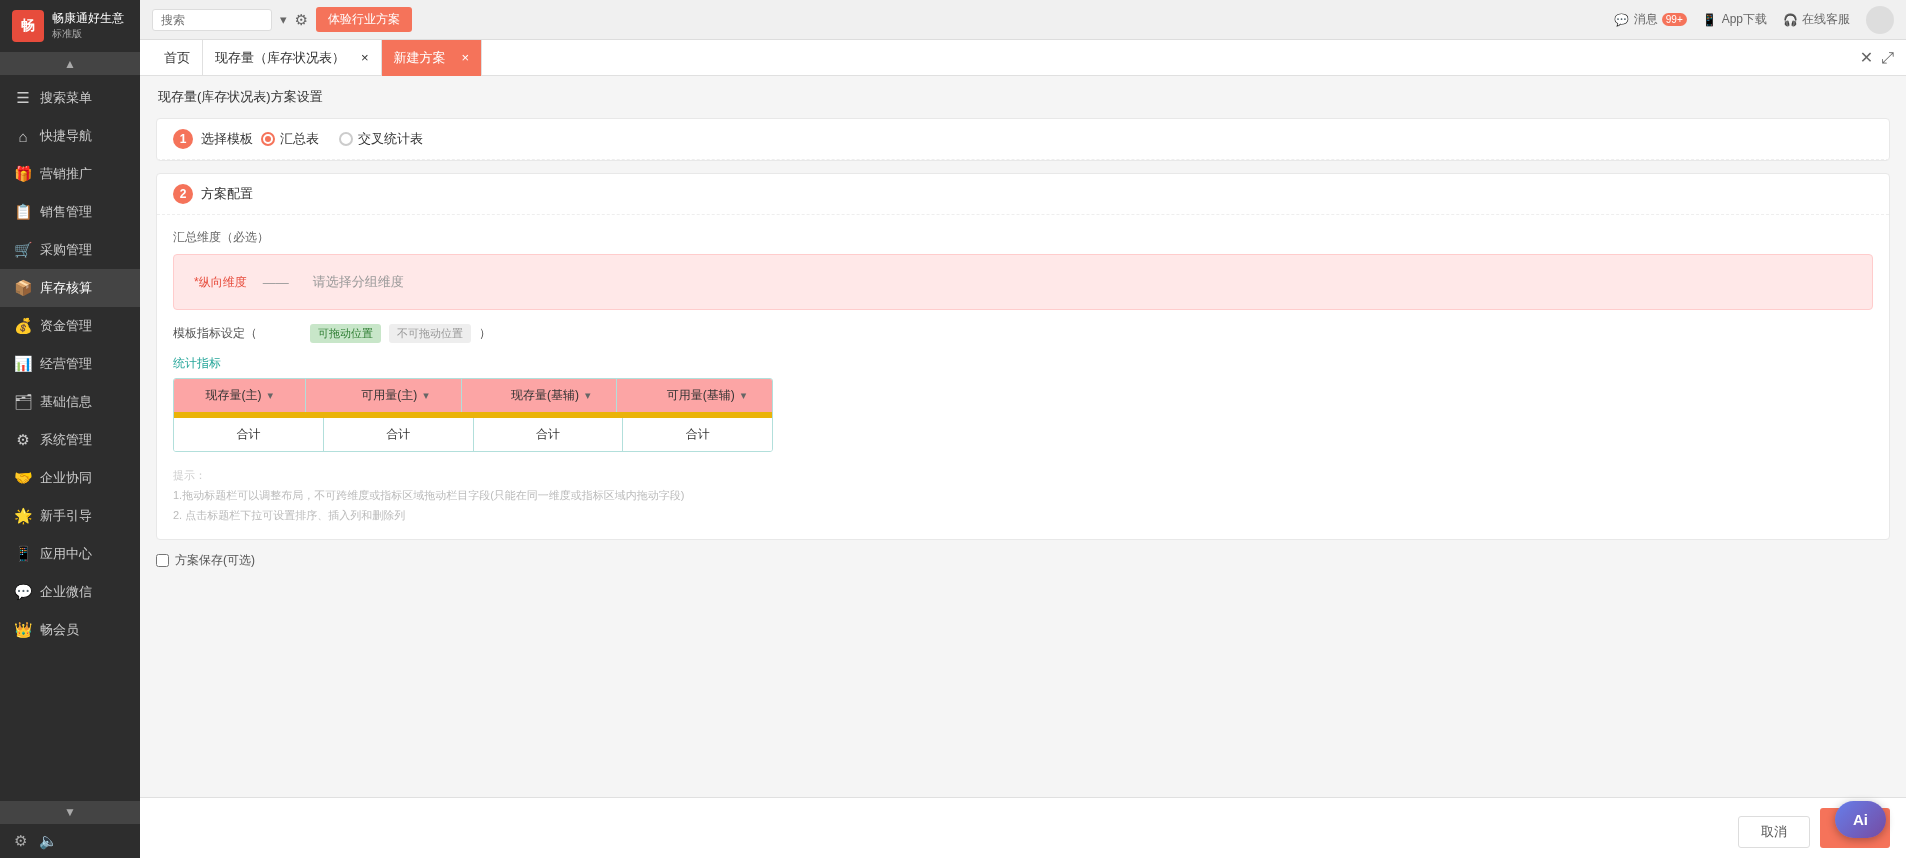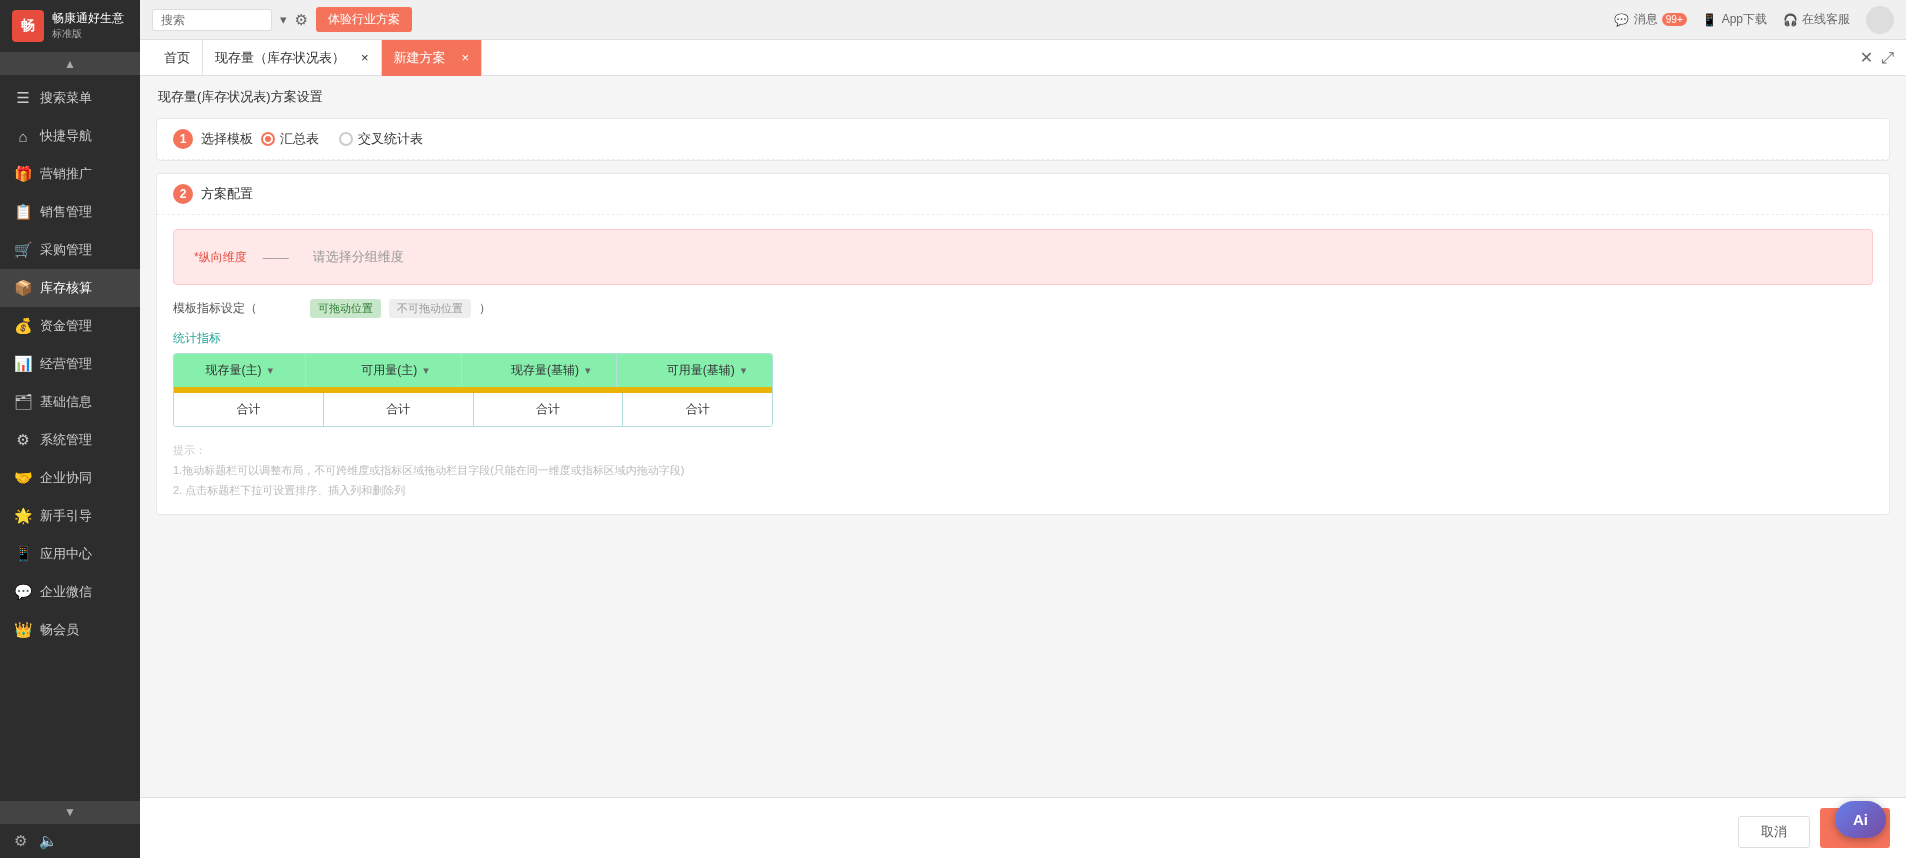--- a/index.html
+++ b/index.html
@@ -347,21 +347,21 @@
     }
     .stats-table {
       border: 1px solid #b2dfdb;
       border-radius: 3px;
       overflow: hidden;
       display: inline-table;
       min-width: 600px;
     }
     .stats-table-header {
       display: flex;
-      background: #86efac;
+      background: #fca5a5;
       gap: 24px;
     }
     .stats-table-row {
       display: flex;
       background: #fff;
     }
     .stats-cell {
       flex: 1;
       padding: 8px 12px;
       border-right: 1px solid #b2dfdb;
@@ -595,20 +595,21 @@
         </div>
       </div>
     </div>
 
     <div class="section">
       <div class="section-header">
         <div class="step-badge">2</div>
         <span class="section-title">方案配置</span>
       </div>
       <div class="section-body">
+        <div class="dimension-label">汇总维度（必选）</div>
         <div class="dimension-area">
           <span class="dimension-required">*纵向维度</span>
           <span class="dimension-dash">——</span>
           <span class="dimension-placeholder">请选择分组维度</span>
         </div>
 
         <div class="indicator-settings">
           <span>模板指标设定（</span>
           <span class="indicator-chip">可拖动位置</span>
           <span class="indicator-chip-inactive">不可拖动位置</span>
@@ -652,20 +653,24 @@
         </div>
 
         <div class="tips-section">
           <span class="tips-title">提示：</span>
           <div>1.拖动标题栏可以调整布局，不可跨维度或指标区域拖动栏目字段(只能在同一维度或指标区域内拖动字段)</div>
           <div>2. 点击标题栏下拉可设置排序、插入列和删除列</div>
         </div>
       </div>
     </div>
 
+    <div class="save-option">
+      <input type="checkbox" style="">
+      <span>方案保存(可选)</span>
+    </div>
   </div>
 
   <div class="footer-bar">
     <button class="btn-cancel">取消</button>
     <button class="btn-query">查询</button>
   </div>
 </div>
 
 <div class="ai-fab">
   <span>Ai</span>

